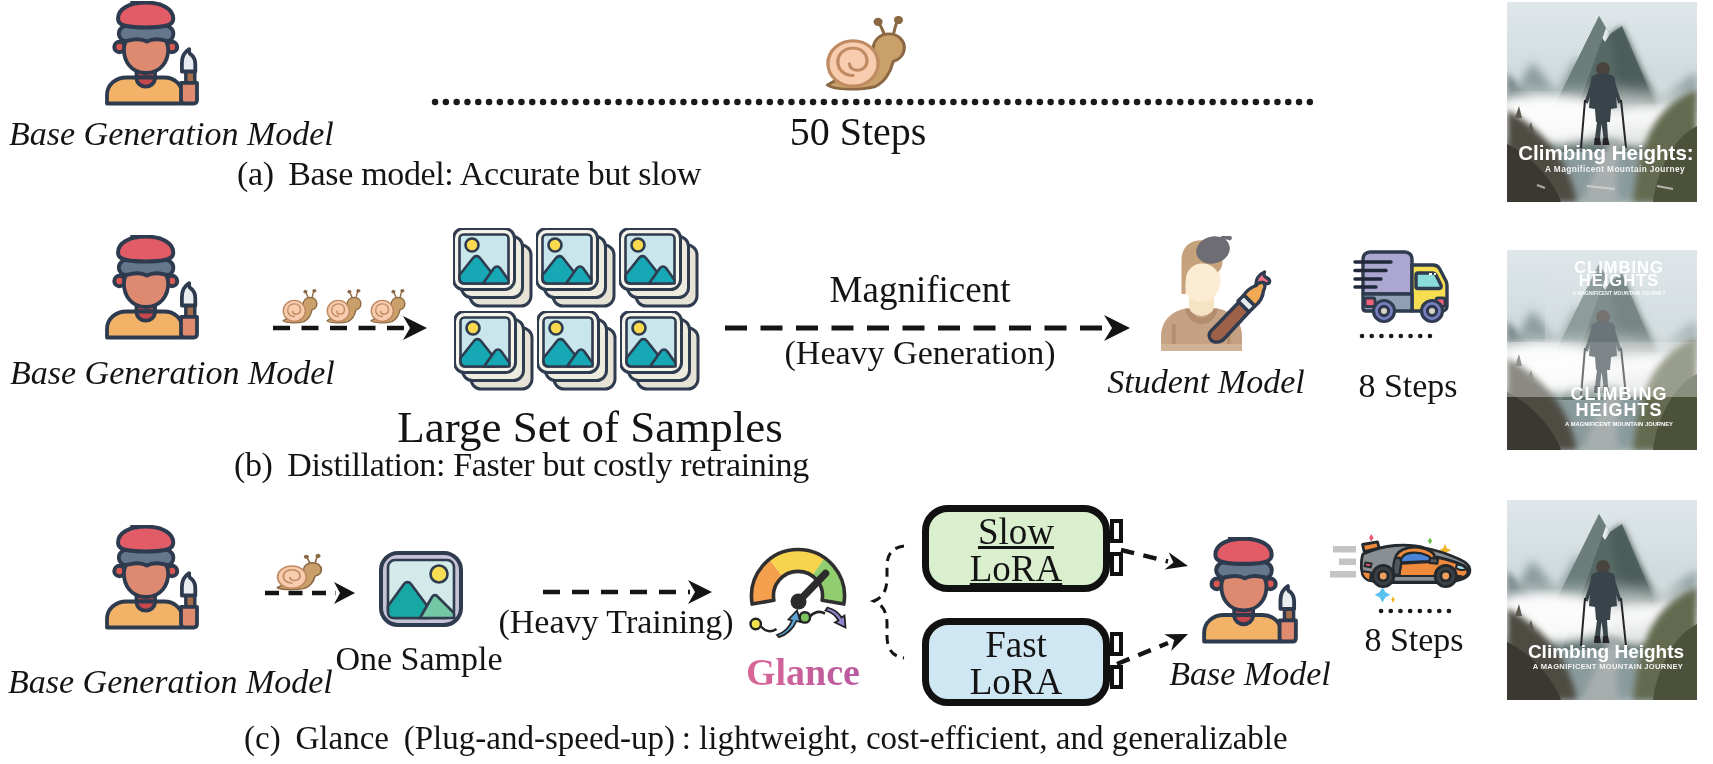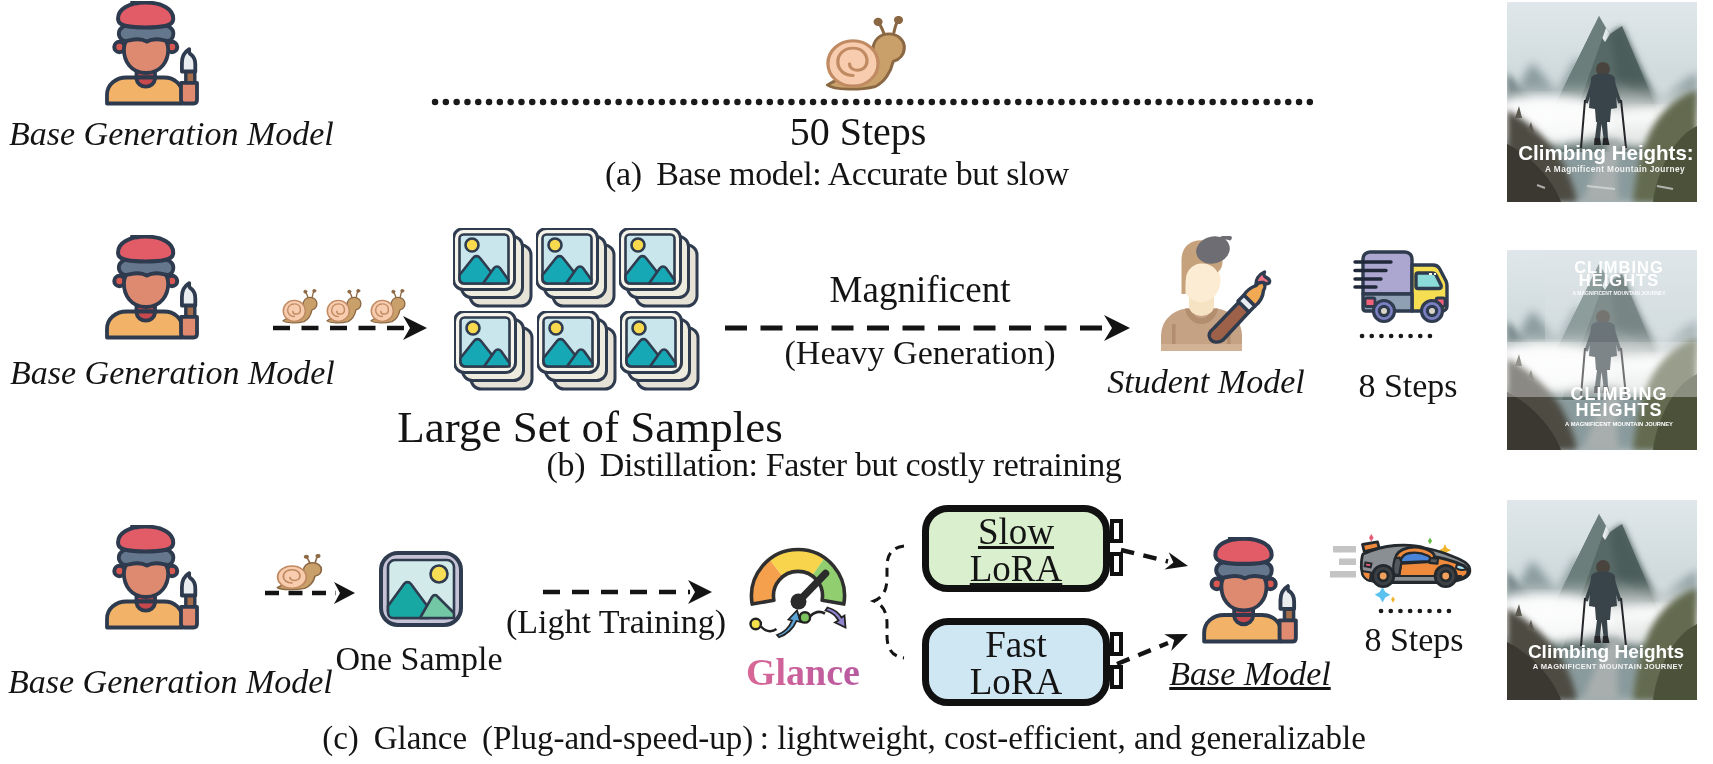--- a/index.html
+++ b/index.html
@@ -1,19 +1,19 @@
 <!DOCTYPE html>
 <html><head>
 <meta charset="utf-8">
 <style>
 html,body{margin:0;padding:0;}
 body{width:1713px;height:764px;background:#ffffff;font-family:"Liberation Serif",serif;position:relative;overflow:hidden;color:#141414;}
 .abs{position:absolute;}
 .ital{font-style:italic;white-space:nowrap;}
-.cap{white-space:nowrap;text-align:center;}
+.cap{white-space:nowrap;}
 .ctr{text-align:center;white-space:nowrap;}
 </style>
 </head>
 <body>
 
 <svg width="0" height="0" style="position:absolute">
 <defs>
 
 <symbol id="painter" viewBox="0 0 94 105">
   <g stroke="#2e3a4e" stroke-width="4" stroke-linejoin="round" stroke-linecap="round">
@@ -337,21 +337,21 @@
 
 <svg class="abs" style="left:379px;top:551px" width="84" height="76">
     <use href="#sample"></use>
   </svg>
 <div class="abs ctr" style="left:219px;top:640px;width:400px;font-size:34px;">One Sample</div>
 
 <svg class="abs" style="left:540px;top:578px" width="176" height="28">
   <line x1="3" y1="14" x2="150" y2="14" stroke="#141414" stroke-width="4.6" stroke-dasharray="17 12"></line>
   <path d="M148,2 L172,14 L148,26 L155,14 Z" fill="#141414"></path>
 </svg>
-<div class="abs ctr" style="left:416px;top:603px;width:400px;font-size:34px;">(Light Training)</div>
+<div class="abs ctr" style="left:416px;top:603px;width:400px;font-size:34px;">(Heavy Training)</div>
 
 <svg class="abs" style="left:748px;top:547px" width="100" height="95">
     <use href="#gauge"></use>
   </svg>
 <div class="abs ctr" style="left:603px;top:650px;width:400px;font-size:38px;font-weight:bold;background:linear-gradient(90deg,#f0718f 15%,#a04fa8 85%);-webkit-background-clip:text;background-clip:text;color:transparent;">Glance</div>
 
 <svg class="abs" style="left:864px;top:540px" width="50" height="125">
   <path d="M40,6 Q23,8 23,26 L23,38 Q23,56 10,61 Q23,66 23,84 L23,96 Q23,116 40,118" fill="none" stroke="#141414" stroke-width="3" stroke-dasharray="9 6.5"></path>
 </svg>
 
@@ -370,21 +370,21 @@
   <path d="M70,26 L50.7,12.2 L55.4,22.5 L46.5,29.6 Z" fill="#141414"></path>
 </svg>
 <svg class="abs" style="left:1114px;top:628px" width="80" height="42">
   <line x1="3" y1="36" x2="54" y2="15" stroke="#141414" stroke-width="4.4" stroke-dasharray="13.5 9.5"></line>
   <path d="M74,6 L57.2,22.9 L60.2,11.9 L50.2,6.3 Z" fill="#141414"></path>
 </svg>
 
 <svg class="abs" style="left:1202px;top:537px" width="96" height="107">
     <use href="#painter"></use>
   </svg>
-<div class="abs ital ctr" style="left:1050px;top:655px;width:400px;font-size:34px;text-decoration:underline;">Base Model</div>
+<div class="abs ital ctr" style="left:1050px;top:655px;width:400px;font-size:34px;">Base Model</div>
 
 <svg class="abs" style="left:1325px;top:525px" width="150" height="82">
     <use href="#car"></use>
   </svg>
 <svg class="abs" style="left:1377px;top:605px" width="90" height="12">
   <line x1="4" y1="6" x2="78" y2="6" stroke="#1a1a1a" stroke-width="4.6" stroke-linecap="round" stroke-dasharray="0.1 9.6"></line>
 </svg>
 <div class="abs ctr" style="left:1214px;top:621px;width:400px;font-size:34px;">8 Steps</div>
 
 <div class="abs cap" style="left:244px;top:720px;width:1200px;font-size:33px;">(c)  Glance  (Plug-and-speed-up) : lightweight, cost-efficient, and generalizable</div>

